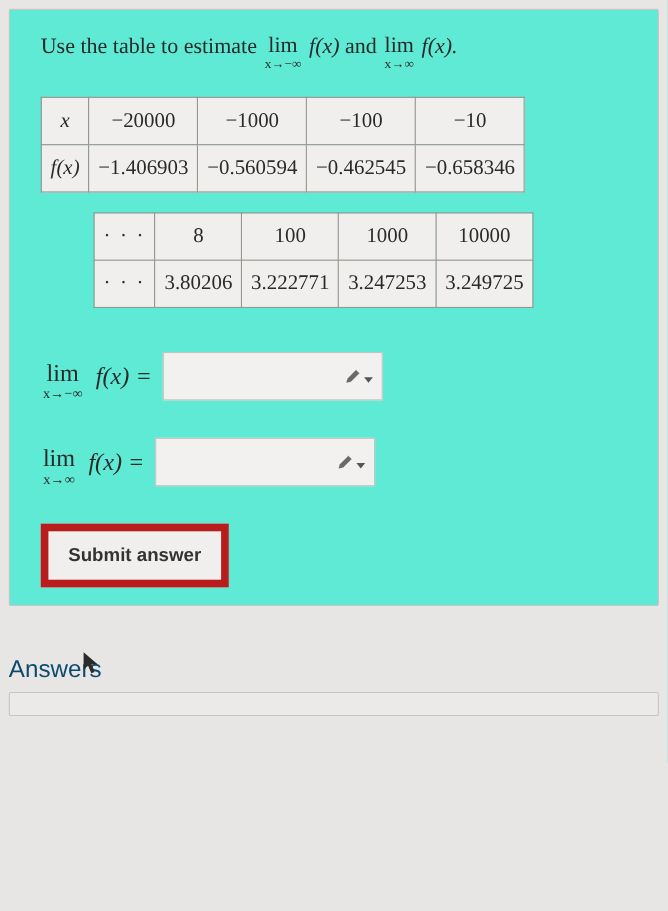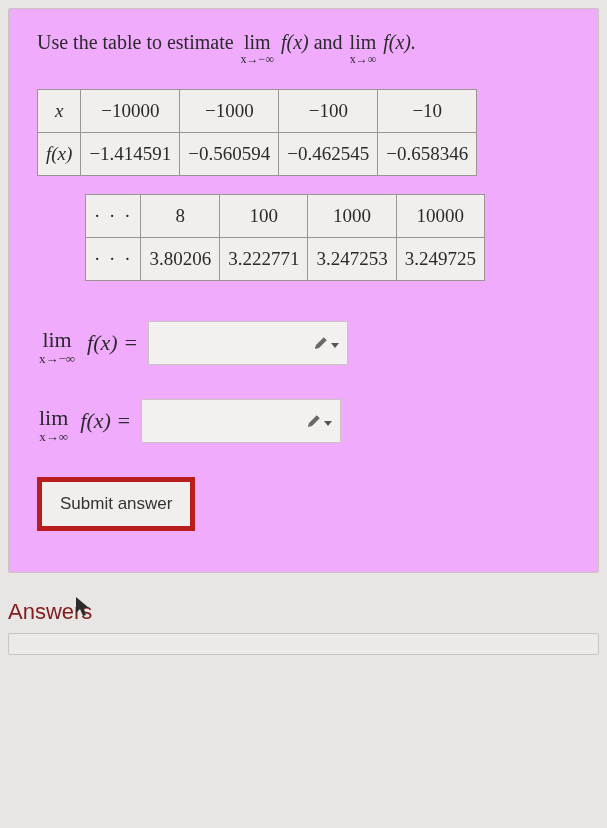--- a/index.html
+++ b/index.html
@@ -8,24 +8,24 @@
     padding: 0;
     width: 607px;
     height: 828px;
     background: #e8e6e4;
     font-family: Georgia, 'Times New Roman', serif;
     color: #2a2a2a;
     overflow: hidden;
   }
   .card {
     margin: 8px 8px 0 8px;
-    background: #f0abfc;
+    background: #5eead4;
     border: 1px solid #c9c5c1;
     border-radius: 2px;
-    padding: 18px 20px 41px 28px;
+    padding: 18px 20px 16px 28px;
   }
   .prompt {
     font-size: 20px;
     line-height: 1.5;
     margin-bottom: 28px;
   }
   .math-i { font-style: italic; font-family: 'Times New Roman', serif; }
   .lim {
     display: inline-block;
     vertical-align: middle;
@@ -92,29 +92,30 @@
     border-top: 5px solid #555;
     margin-top: 6px;
   }
 
   .btn-row { display: flex; gap: 18px; margin-top: 6px; }
   .btn {
     font-family: Arial, Helvetica, sans-serif;
     font-size: 17px;
     color: #333;
     background: #f1efed;
-    border: 5px solid #b91c1c;
+    border: 7px solid #b91c1c;
     padding: 12px 18px;
     cursor: pointer;
+    font-weight: bold;
   }
   .answers-heading {
-    margin: 26px 0 0 8px;
+    margin: 44px 0 0 8px;
     font-family: Arial, Helvetica, sans-serif;
     font-size: 22px;
-    color: #7f1d1d;
+    color: #0c4a6e;
     position: relative;
   }
   .cursor-svg {
     position: absolute;
     left: 66px;
     top: -4px;
   }
   .below-box {
     margin: 8px 8px 0 8px;
     height: 22px;
@@ -140,28 +141,28 @@
       <span class="top">lim</span>
       <span class="bot">x→∞</span>
     </span>
     <span class="math-i">f(x).</span>
   </div>
 
   <table class="data">
     <tbody>
         <tr>
       <td class="hdr">x</td>
-      <td>−10000</td>
+      <td>−20000</td>
       <td>−1000</td>
       <td>−100</td>
       <td>−10</td>
     </tr>
     <tr>
       <td class="hdr">f(x)</td>
-      <td>−1.414591</td>
+      <td>−1.406903</td>
       <td>−0.560594</td>
       <td>−0.462545</td>
       <td>−0.658346</td>
     </tr>
   </tbody>
     </table>
 
   <div class="table2-wrap">
     <table class="data t2">
       <tbody>

